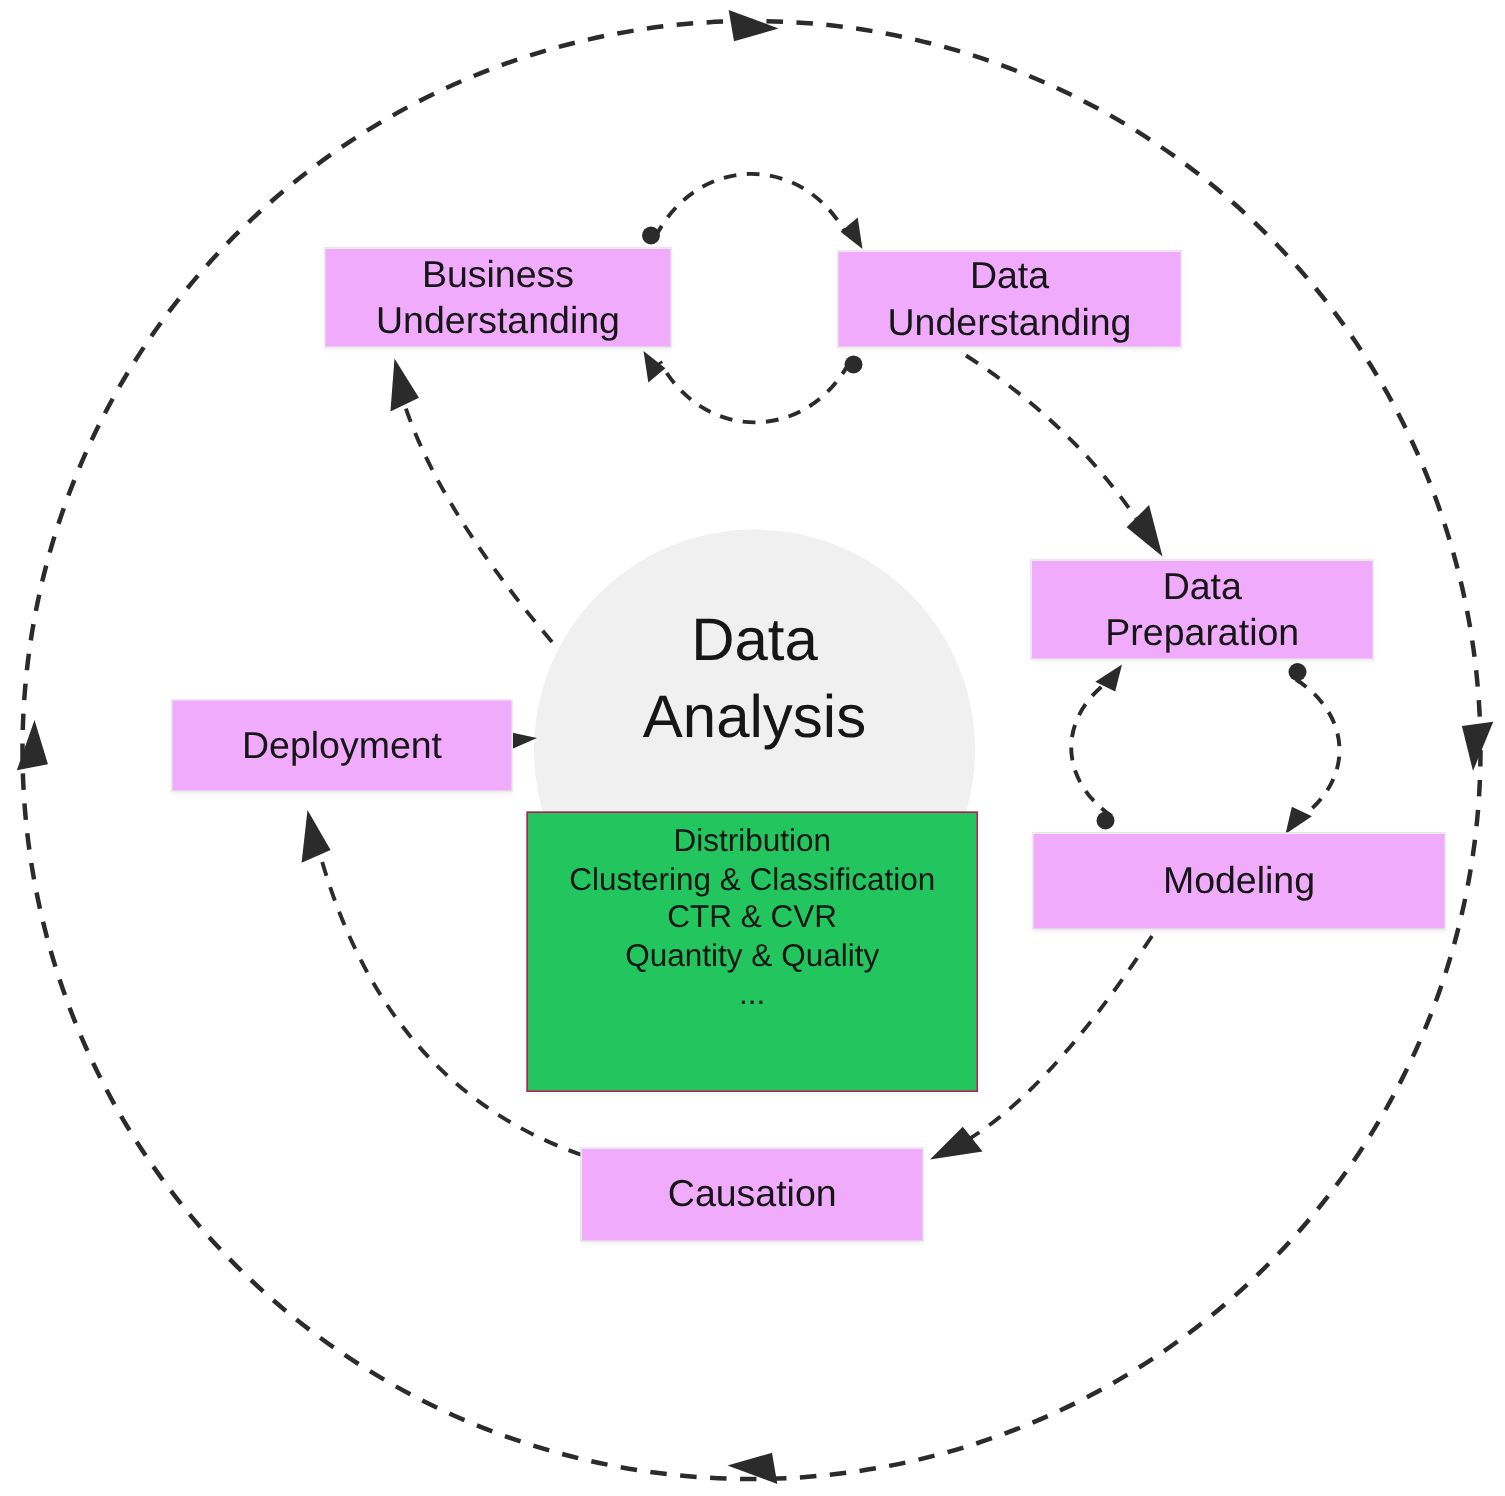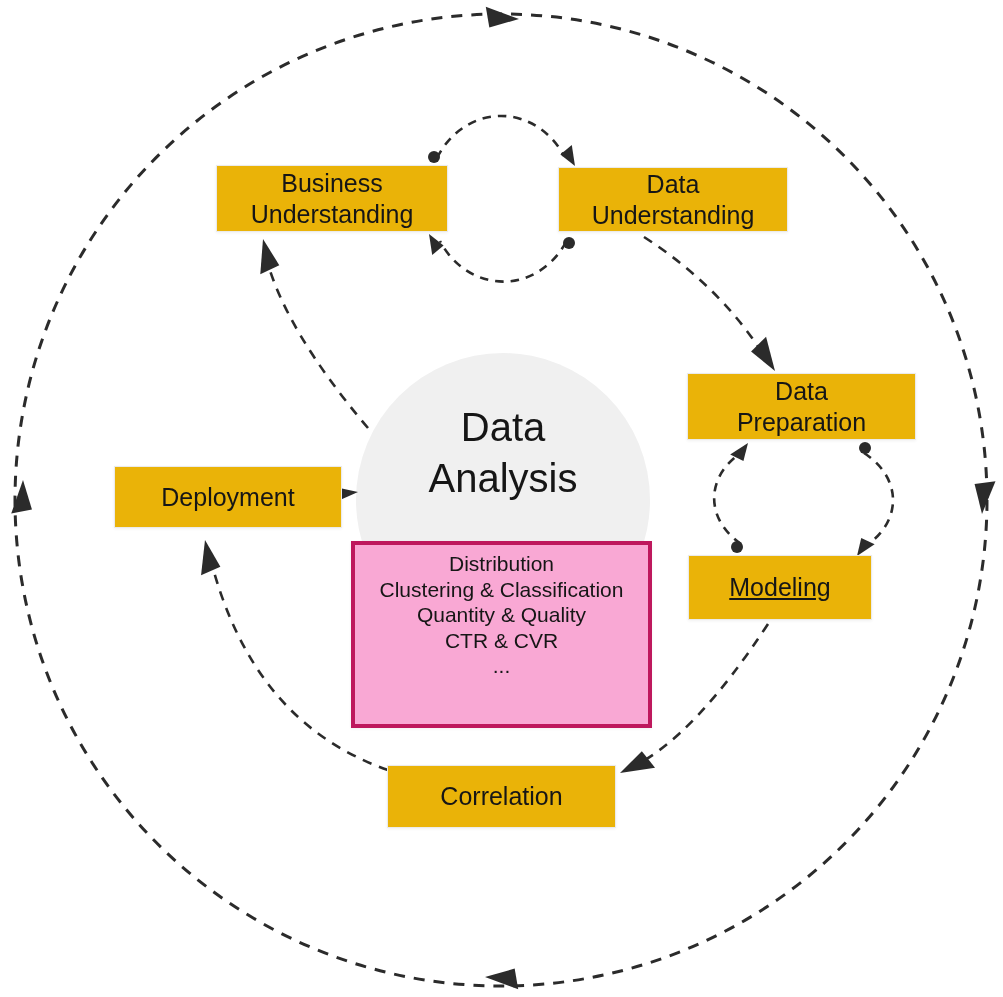--- a/index.html
+++ b/index.html
@@ -7,34 +7,34 @@
     position:relative;width:1003px;height:997px;background:#ffffff;overflow:hidden;
     font-family:"Liberation Sans","DejaVu Sans",sans-serif;color:#161616;
   }
   #wires{position:absolute;left:0;top:0;width:1003px;height:997px;}
   .dash-big{fill:none;stroke:#2b2b2b;stroke-width:3;stroke-dasharray:11 9;}
   .dash-mid{fill:none;stroke:#2b2b2b;stroke-width:2.6;stroke-dasharray:8.5 7;}
   .dash-link{fill:none;stroke:#2b2b2b;stroke-width:2.6;stroke-dasharray:9.5 8;}
   .ah{fill:#2b2b2b;stroke:none;}
   .dot{fill:#2b2b2b;stroke:none;}
   .node{
-    position:absolute;background:#eab308;border:1px solid #ebebeb;
+    position:absolute;background:#f0abfc;border:1px solid #ebebeb;
     box-shadow:0 1px 3px rgba(0,0,0,0.06);
     display:flex;align-items:center;justify-content:center;box-sizing:border-box;
   }
   .node-label{
     font-size:25px;line-height:31px;text-align:center;white-space:pre-line;color:#161616;
   }
   .center-title{
     position:absolute;left:353px;top:402px;width:300px;
     font-size:40px;line-height:51px;text-align:center;white-space:pre-line;color:#161616;
   }
   .topics-box{
     position:absolute;left:351px;top:541px;width:301px;height:187px;
-    background:#f9a8d4;border:4px solid #be185d;box-shadow:0 1px 3px rgba(0,0,0,0.05);
+    background:#22c55e;border:1px solid #be185d;box-shadow:0 1px 3px rgba(0,0,0,0.05);
     box-sizing:border-box;padding-top:6px;
   }
   .topic{font-size:21px;line-height:25.5px;text-align:center;color:#161616;}
 </style>
 </head>
 <body>
 
 <div id="stage">
 
   <svg id="wires" viewBox="0 0 1003 997">
@@ -76,45 +76,45 @@
     <path d="M 368,428 Q 285,330 266,257" class="dash-link"></path>
     <polygon class="ah" points="0,0 -34,-10 -29,10.5" transform="translate(263,239) rotate(-102)"></polygon>
   </svg>
 
   <div class="center-title">Data
 Analysis</div>
 
   <div class="topics-box">
     <div class="topic">Distribution</div>
     <div class="topic">Clustering &amp; Classification</div>
+    <div class="topic">CTR &amp; CVR</div>
     <div class="topic">Quantity &amp; Quality</div>
-    <div class="topic">CTR &amp; CVR</div>
     <div class="topic">...</div>
   </div>
 
   <div class="node" style="left:216px;top:165px;width:232px;height:67px;">
     <span class="node-label">Business
 Understanding</span>
   </div>
 
   <div class="node" style="left:558px;top:167px;width:230px;height:65px;">
     <span class="node-label">Data
 Understanding</span>
   </div>
 
   <div class="node" style="left:687px;top:373px;width:229px;height:67px;">
     <span class="node-label">Data
 Preparation</span>
   </div>
 
-  <div class="node" style="left:688px;top:555px;width:184px;height:65px;text-decoration:underline;">
+  <div class="node" style="left:688px;top:555px;width:276px;height:65px;">
     <span class="node-label">Modeling</span>
   </div>
 
   <div class="node" style="left:387px;top:765px;width:229px;height:63px;">
-    <span class="node-label">Correlation</span>
+    <span class="node-label">Causation</span>
   </div>
 
   <div class="node" style="left:90px;top:466px;width:228px;height:62px;margin-left:24px;">
     <span class="node-label">Deployment</span>
   </div>
 
 </div>
 
 </body></html>

